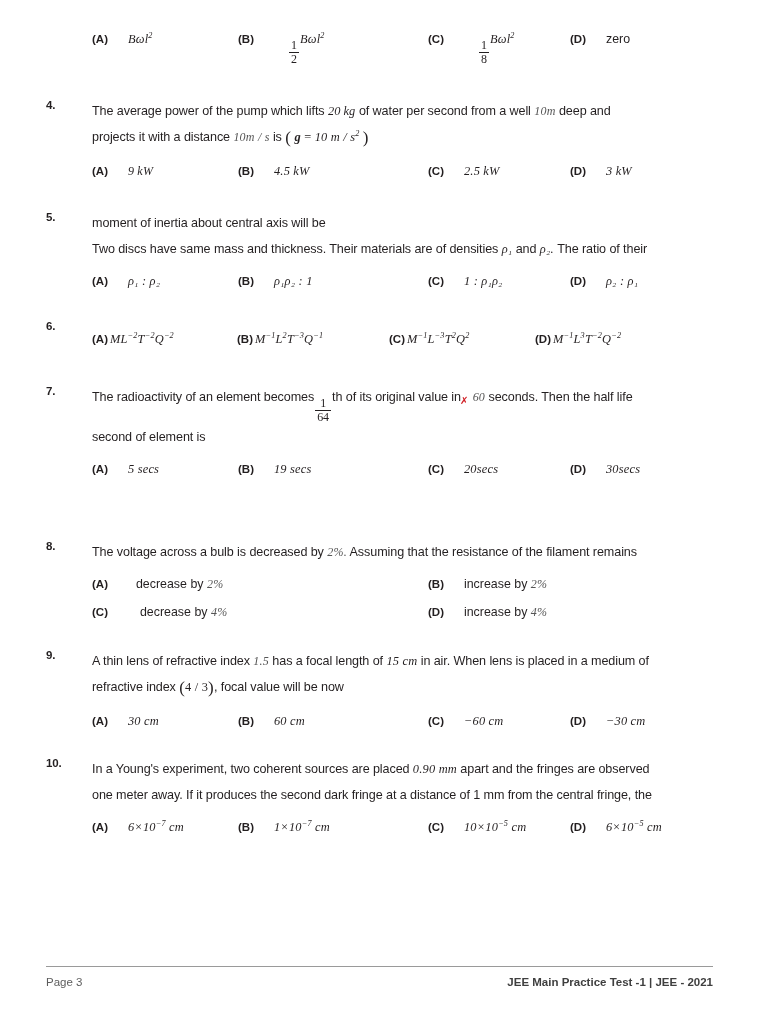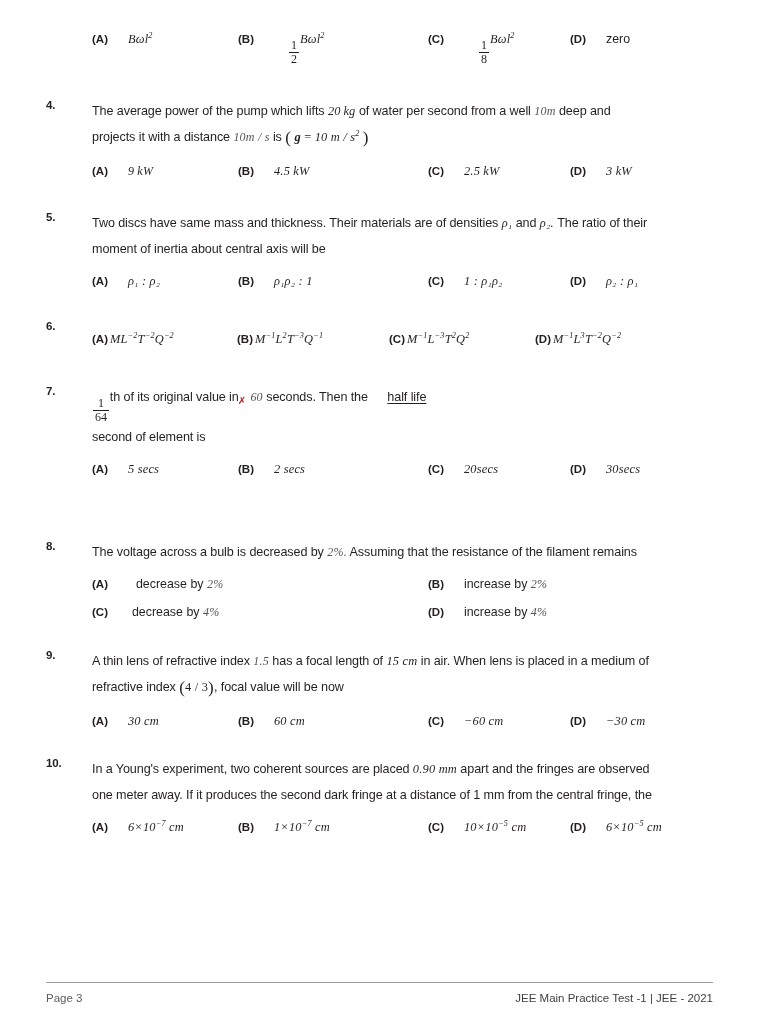--- a/index.html
+++ b/index.html
@@ -75,24 +75,22 @@
     font-family: "Liberation Serif", serif;
     font-style: normal;
     font-size: 12px;
     line-height: 1.06;
     margin: 0 1px;
   }
   .frac .num { padding: 0 2px; }
   .frac .den { padding: 0 2px; border-top: 1px solid #231f20; }
 
   .ul-spell {
-    text-decoration: underline;
     text-decoration-color: #231f20;
     text-underline-offset: 2px;
-    margin-left: 16px;
   }
   .redmark {
     color: #d12026;
     font-size: 10px;
     font-family: "Liberation Serif", serif;
     position: relative;
     top: 3px;
     left: -1px;
   }
 
@@ -132,35 +130,35 @@
   .opts.dims > .opt:nth-child(4) { flex: 0 0 auto; }
   .opts.dims .opt .val { padding-left: 2px; }
 
   .txtopt { font-size: 12.4px; }
 
   
   .footer {
     position: absolute;
     left: 46px;
     right: 46px;
-    bottom: 16px;
+    bottom: 32px;
   }
   .footer-rule {
     border-top: 1.3px solid #9a9a9a;
     margin-bottom: 9px;
   }
   .footer-row {
     display: flex;
     justify-content: space-between;
     align-items: baseline;
     font-size: 11.5px;
     color: #5d5d5d;
   }
   .footer-right {
-    font-weight: normal;
+    font-weight: bold;
     color: #3f3f3f;
     font-size: 11.5px;
   }
 </style>
 </head>
 <body>
 
 <div class="page">
 
   <div class="opts four" style="padding-top:32px; padding-left:46px;">
@@ -225,28 +223,28 @@
           <span class="lab">(D)</span>
           <span class="val m">3 kW</span>
         </div>
       </div>
     </div>
   </div>
 
   <div class="qblock" style="margin-top:31px;">
     <div class="qnum">5.</div>
     <div class="qbody">
+      <div class="qtext">moment of inertia about central axis will be</div>
       <div class="qtext">
         <span>Two discs have same mass and thickness. Their materials are of densities</span>
         <span class="m">ρ₁</span>
         <span>and</span>
         <span class="m">ρ₂.</span>
         <span>The ratio of their</span>
       </div>
-      <div class="qtext">moment of inertia about central axis will be</div>
       <div class="opts four" style="margin-top:12px;">
         <div class="opt">
           <span class="lab">(A)</span>
           <span class="val m">ρ₁ : ρ₂</span>
         </div>
         <div class="opt">
           <span class="lab">(B)</span>
           <span class="val m">ρ₁ρ₂ : 1</span>
         </div>
         <div class="opt">
@@ -282,37 +280,37 @@
           <span class="val"><span class="m">M<sup>−1</sup>L<sup>3</sup>T<sup>−2</sup>Q<sup>−2</sup></span></span>
         </div>
       </div>
     </div>
   </div>
 
   <div class="qblock" style="margin-top:37px;">
     <div class="qnum">7.</div>
     <div class="qbody">
       <div class="qtext">
-        <span class="frac">
+        <span>The radioactivity of an element becomes</span><span class="frac">
             <span class="num">1</span>
             <span class="den">64</span>
           </span><span>th of its original value in</span><span class="redmark">✗</span>
         <span class="m sm">60</span>
         <span>seconds. Then the</span>
         <span class="ul-spell">half life</span>
       </div>
       <div class="qtext">second of element is</div>
       <div class="opts four" style="margin-top:12px;">
         <div class="opt">
           <span class="lab">(A)</span>
           <span class="val m">5 secs</span>
         </div>
         <div class="opt">
           <span class="lab">(B)</span>
-          <span class="val m">2 secs</span>
+          <span class="val m">19 secs</span>
         </div>
         <div class="opt">
           <span class="lab">(C)</span>
           <span class="val m">20secs</span>
         </div>
         <div class="opt">
           <span class="lab">(D)</span>
           <span class="val m">30secs</span>
         </div>
       </div>
@@ -333,21 +331,21 @@
           <span class="val txtopt" style="padding-left:28px;"><span>decrease by</span> <span class="m sm">2%</span></span>
         </div>
         <div class="opt">
           <span class="lab">(B)</span>
           <span class="val txtopt"><span>increase by</span> <span class="m sm">2%</span></span>
         </div>
       </div>
       <div class="opts two" style="margin-top:13px;">
         <div class="opt">
           <span class="lab">(C)</span>
-          <span class="val txtopt" style="padding-left:24px;"><span>decrease by</span> <span class="m sm">4%</span></span>
+          <span class="val txtopt" style="padding-left:32px;"><span>decrease by</span> <span class="m sm">4%</span></span>
         </div>
         <div class="opt">
           <span class="lab">(D)</span>
           <span class="val txtopt"><span>increase by</span> <span class="m sm">4%</span></span>
         </div>
       </div>
     </div>
   </div>
 
   <div class="qblock" style="margin-top:28px;">

